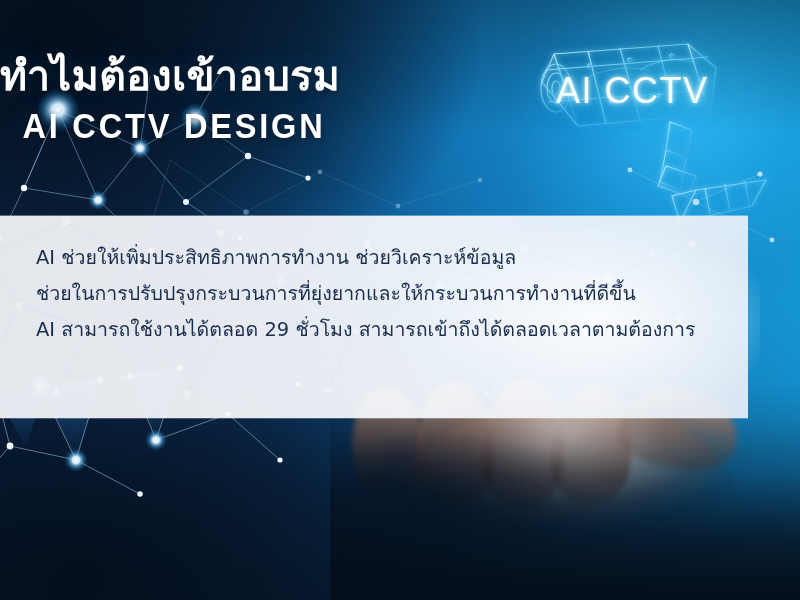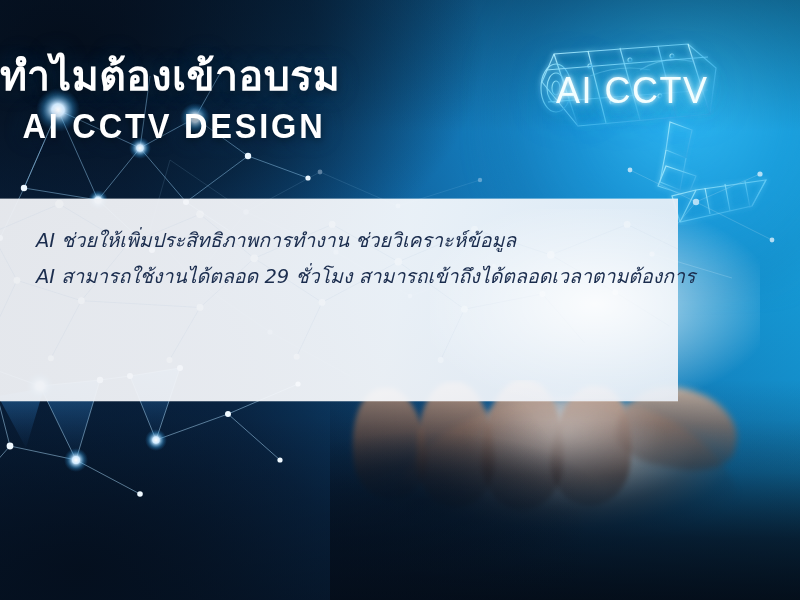--- a/index.html
+++ b/index.html
@@ -111,29 +111,28 @@
     text-shadow:
       0 0 5px rgba(255,255,255,0.95),
       0 0 14px rgba(140,235,255,0.9),
       0 0 28px rgba(60,200,255,0.8),
       0 0 48px rgba(20,160,235,0.6);
     padding-left: 8px;
   }
 
   
   .panel {
-    position:absolute; left:0; top:199px; width:678px; height:202px;
+    position:absolute; left:0; top:216px; width:748px; height:202px;
     background:linear-gradient(100deg,
       rgba(238,240,244,0.955) 0%,
       rgba(243,245,249,0.945) 30%,
       rgba(248,250,253,0.935) 58%,
       rgba(240,244,250,0.93) 80%,
       rgba(233,239,247,0.93) 100%);
     box-shadow:0 -1px 0 rgba(255,255,255,0.35), 0 1px 0 rgba(255,255,255,0.25);
-    font-style:italic;
   }
   .panel-net { position:absolute; inset:0; opacity:0.30; }
   .panel-bloom {
     position:absolute; left:430px; top:10px; width:330px; height:190px;
     background:radial-gradient(ellipse, rgba(255,255,255,0.85) 0%, rgba(255,255,255,0.35) 45%, rgba(255,255,255,0) 78%);
   }
   .panel-body {
     position:absolute; left:36px; top:24px; right:24px;
   }
   .body-line {
@@ -335,17 +334,18 @@
         <circle cx="60" cy="188" r="3.5"></circle>
           <circle cx="200" cy="190" r="3.5"></circle>
         <circle cx="350" cy="186" r="3.5"></circle>
           <circle cx="520" cy="190" r="3.5"></circle>
       </g>
     </svg>
     <div class="panel-bloom"></div>
 
     <div class="panel-body">
       <div class="body-line">AI ช่วยให้เพิ่มประสิทธิภาพการทำงาน ช่วยวิเคราะห์ข้อมูล</div>
+      <div class="body-line">ช่วยในการปรับปรุงกระบวนการที่ยุ่งยากและให้กระบวนการทำงานที่ดีขึ้น</div>
       <div class="body-line">AI สามารถใช้งานได้ตลอด 29 ชั่วโมง สามารถเข้าถึงได้ตลอดเวลาตามต้องการ</div>
     </div>
   </div>
 
 </div>
 
 </body></html>

